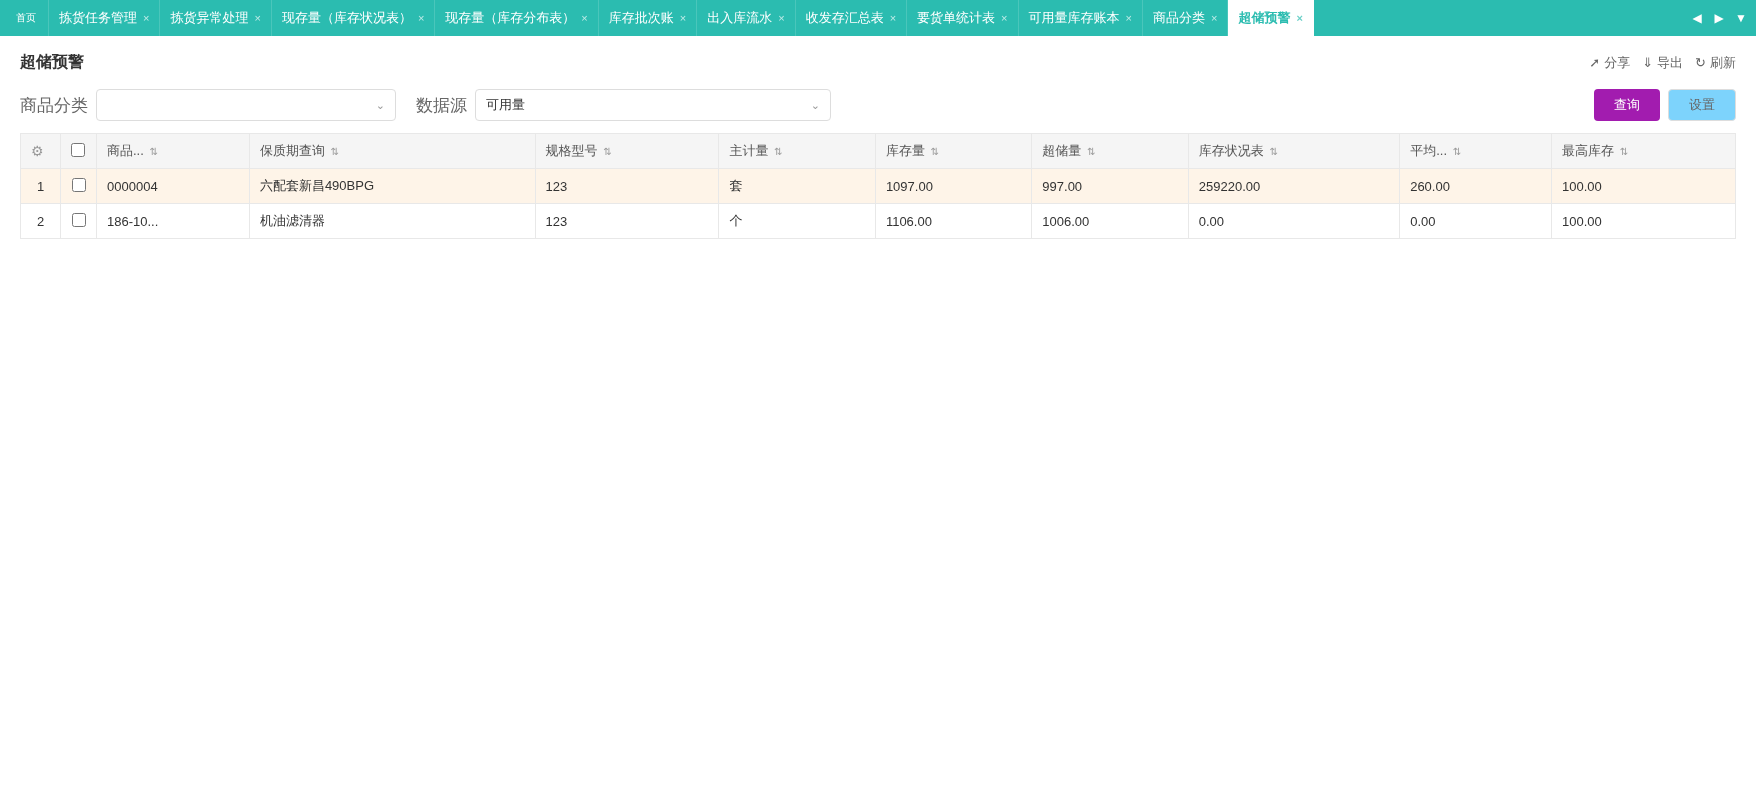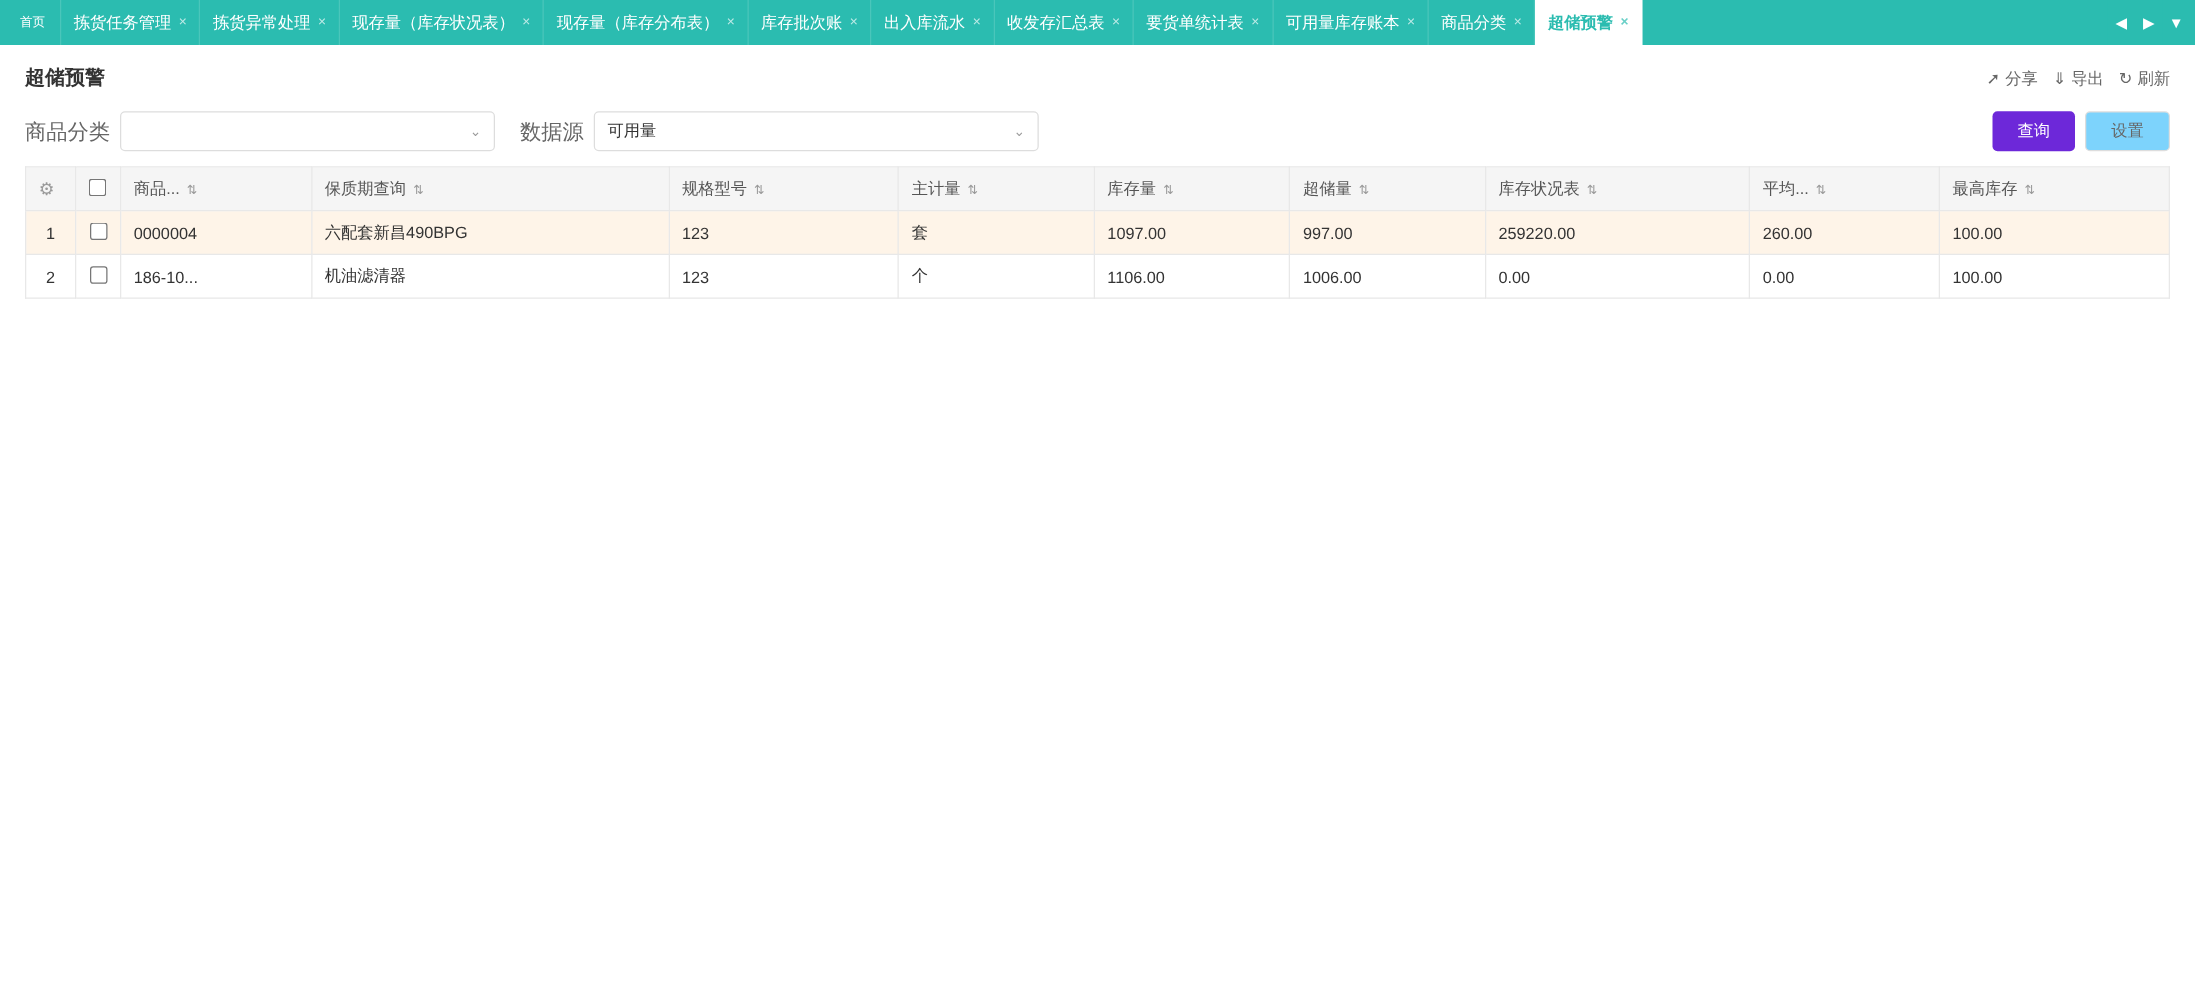--- a/index.html
+++ b/index.html
@@ -139,21 +139,21 @@
     }
     .filter-select-wide {
       width: 356px;
     }
     .filter-actions {
       margin-left: auto;
       display: flex;
       gap: 8px;
     }
     .btn-query {
-      background: #6d28d9;
+      background: #a21caf;
       color: #fff;
       border: none;
       border-radius: 4px;
       padding: 6px 20px;
       cursor: pointer;
       font-size: 13px;
     }
     .btn-settings {
       background: #7dd3fc;
       color: #666;

